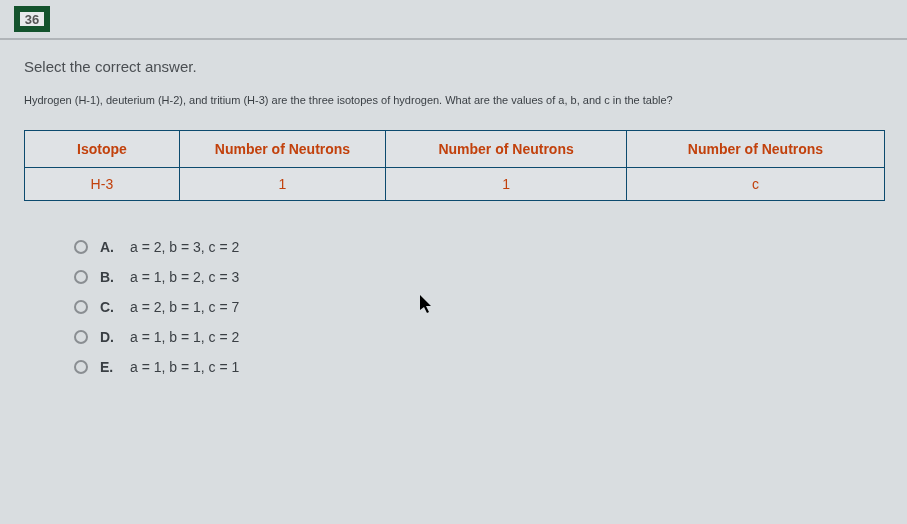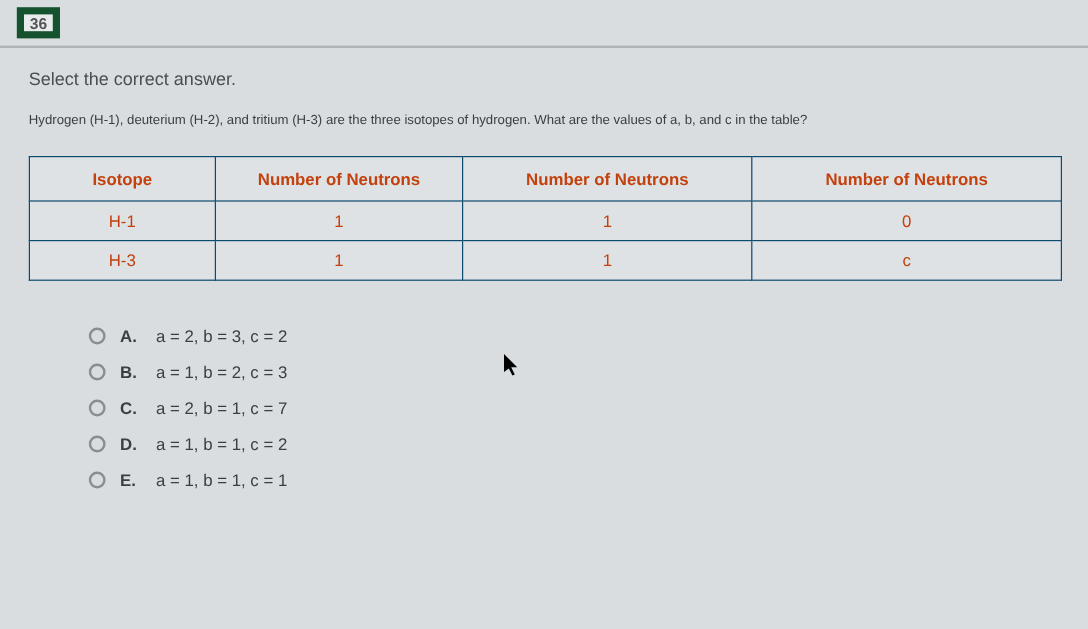--- a/index.html
+++ b/index.html
@@ -112,26 +112,20 @@
     <thead>
       <tr>
         <th>Isotope</th>
         <th>Number of Neutrons</th>
         <th>Number of Neutrons</th>
         <th>Number of Neutrons</th>
       </tr>
     </thead>
     <tbody>
       <tr>
-        <td>H-1</td>
-        <td>1</td>
-        <td>1</td>
-        <td>0</td>
-      </tr>
-      <tr>
         <td>H-3</td>
         <td>1</td>
         <td>1</td>
         <td>c</td>
       </tr>
     </tbody>
   </table>
 
   <div class="choices">
     <div class="choice">

